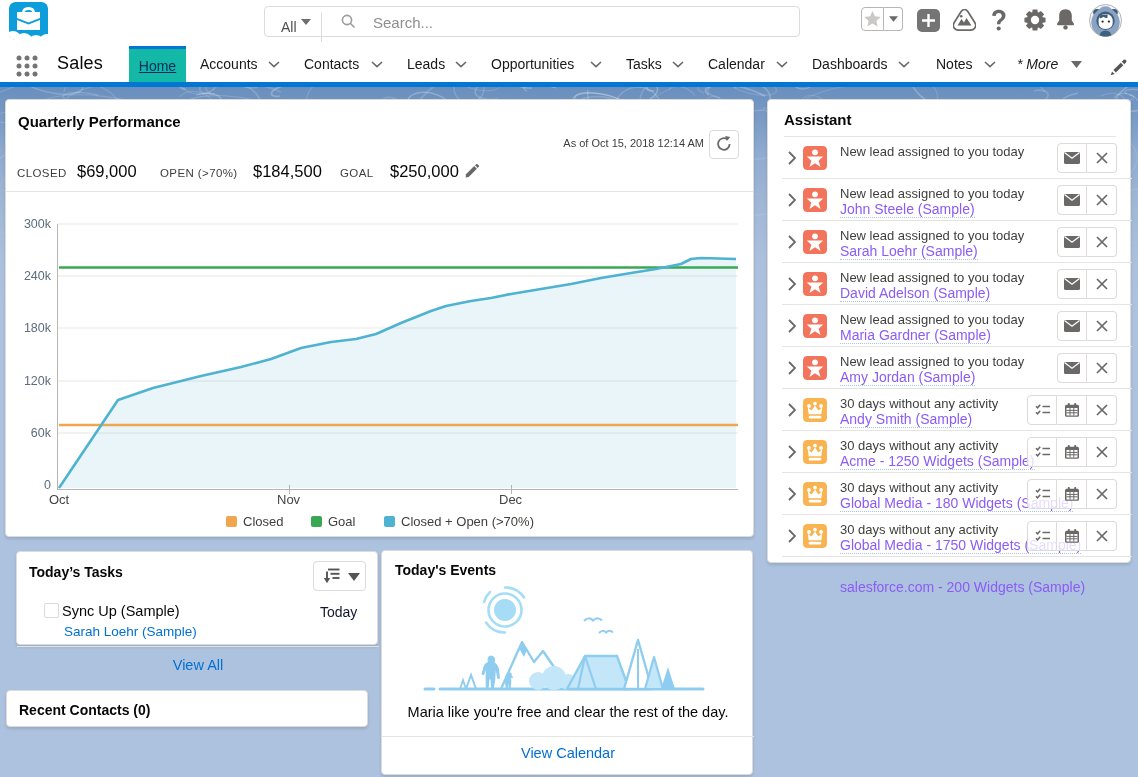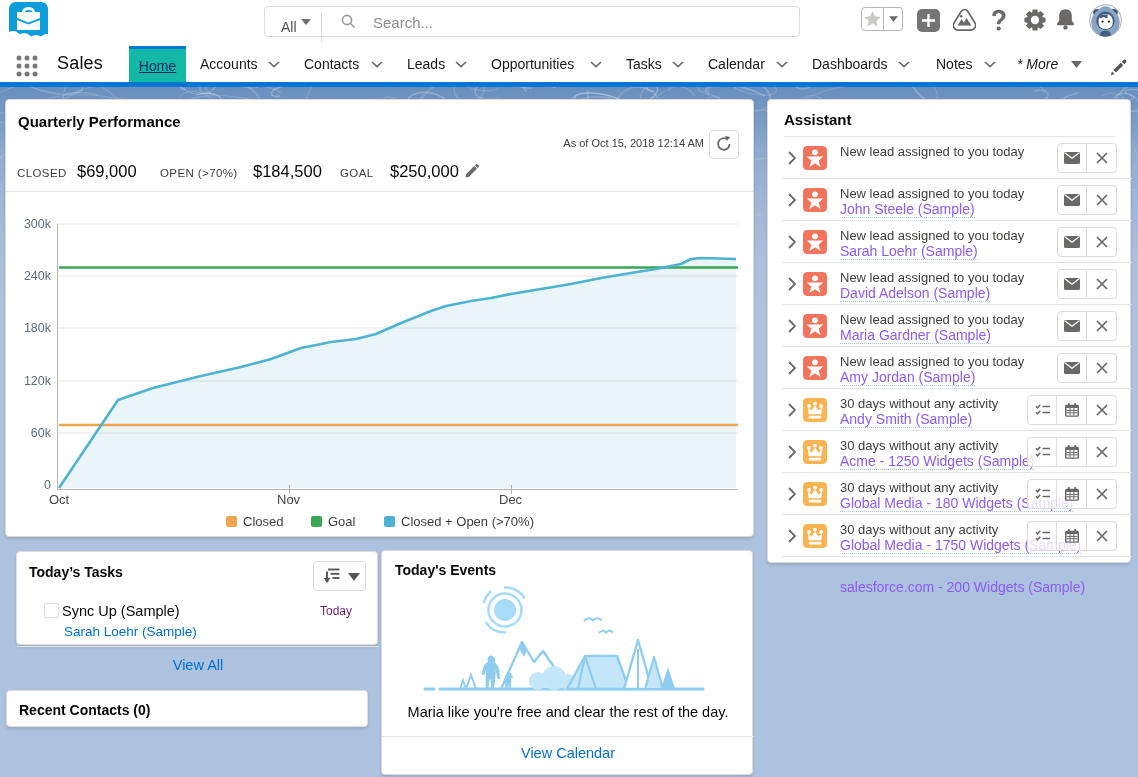--- a/index.html
+++ b/index.html
@@ -794,21 +794,21 @@
         <line x1="9.5" y1="10" x2="16.5" y2="10"></line>
         <line x1="4" y1="3.5" x2="4" y2="11"></line>
       </g>
       <path d="M0.8 10 L7.2 10 L4 15.2 Z" fill="#565553"></path>
     </svg>
   <svg class="abs" style="left:331px;top:21px" width="12" height="8" viewBox="0 0 12 8">
       <path d="M0 0 L12 0 L6 8 Z" fill="#565553"></path>
     </svg>
   <div class="abs" style="left:27px;top:51px;width:15px;height:15px;border:1px solid #dddbda;border-radius:2px;background:#fff;"></div>
   <div class="abs" style="left:45px;top:51px;font-size:14.5px;color:#080707;">Sync Up (Sample)</div>
-  <div class="abs" style="left:303px;top:52px;font-size:12px;color:#701a75;">Today</div>
+  <div class="abs" style="left:303px;top:52px;font-size:14px;color:#0f172a;">Today</div>
   <div class="abs link" style="left:47px;top:72px;font-size:13.5px;">Sarah Loehr (Sample)</div>
   <div class="abs" style="left:0;top:94px;width:362px;border-top:1px solid #e5e4e2;"></div>
   <div class="abs link" style="left:0;top:105px;width:362px;text-align:center;font-size:14.5px;">View All</div>
 </div>
 
 <div id="contacts" class="abs card">
   <div class="abs smtitle" style="left:12px;top:11px">Recent Contacts (0)</div>
 </div>
 
 <div id="events" class="abs card">

